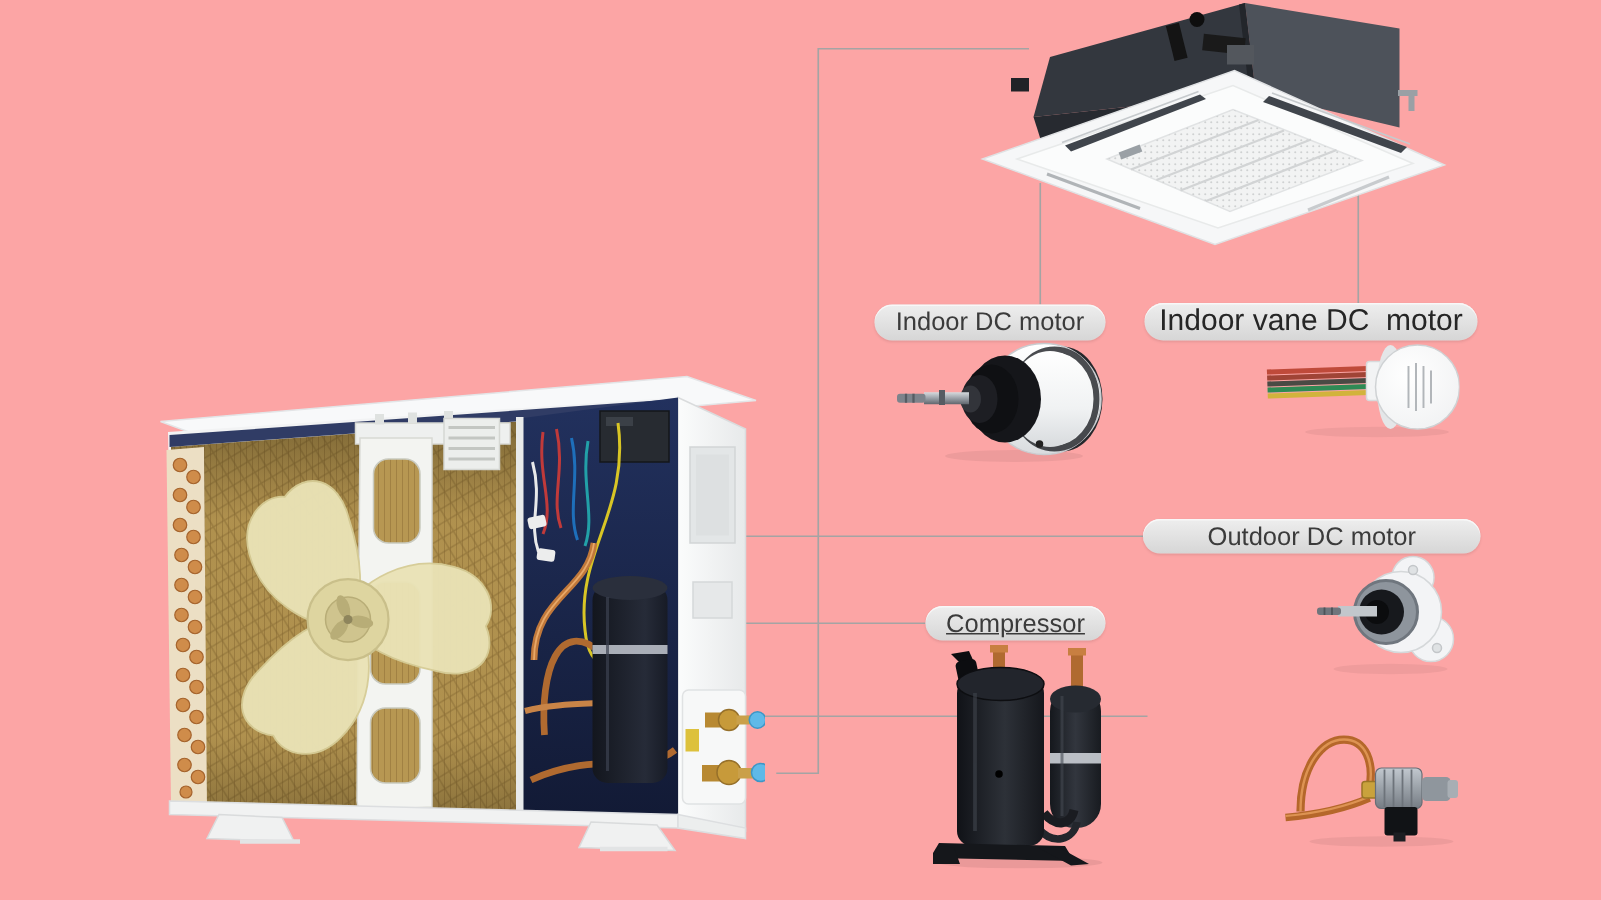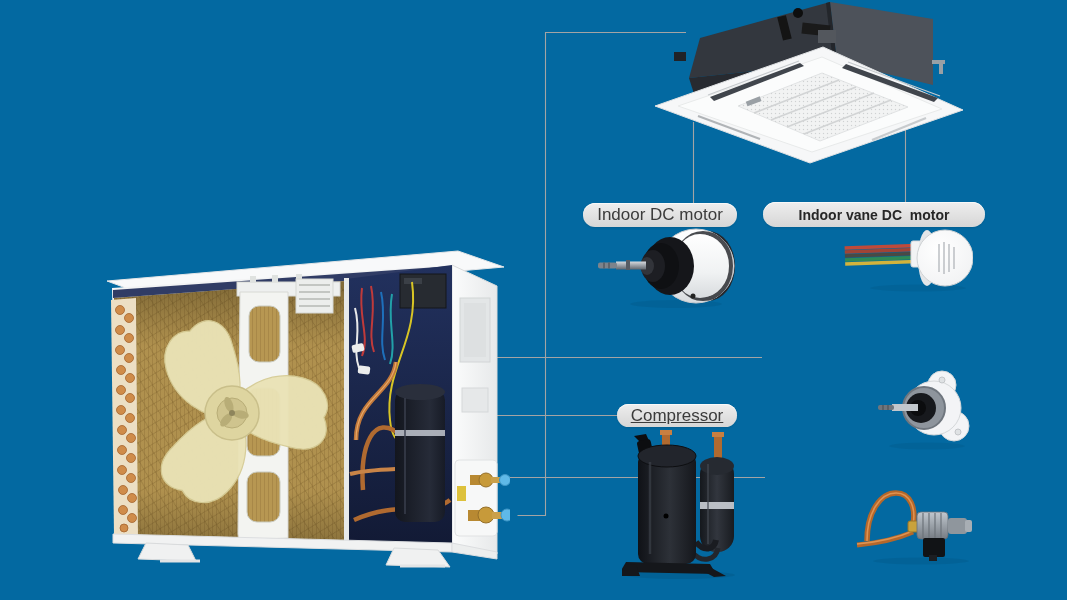--- a/index.html
+++ b/index.html
@@ -1,24 +1,24 @@
 <!DOCTYPE html>
 <html><head>
 <meta charset="utf-8">
 <style>
   html,body{margin:0;padding:0;background:#fff;}
-  .canvas{position:relative;width:1067px;height:600px;background:#0369a1;overflow:hidden;
+  .canvas{position:relative;width:1067px;height:600px;background:#fca5a5;overflow:hidden;
           font-family:"Liberation Sans", sans-serif;}
   .pill{position:absolute;display:flex;align-items:center;justify-content:center;
         border-radius:13px;background:linear-gradient(180deg,#eeeeee 0%,#d6d6d6 100%);
         box-shadow:0 1px 2px rgba(0,0,0,.10), inset 0 1px 0 #f8f8f8;
         color:#3b3b3b;white-space:pre;z-index:30;}
   .pill span{white-space:pre;}
   #pill-indoor      {left:583px;top:203px;width:154px;height:24px;font-size:17px;font-weight:400;}
-  #pill-vane        {left:763px;top:202px;width:222px;height:25px;font-size:14px;font-weight:700;color:#262626;}
+  #pill-vane        {left:763px;top:202px;width:222px;height:25px;font-size:20px;font-weight:400;color:#262626;}
   #pill-outdoor     {left:762px;top:346px;width:225px;height:23px;font-size:17px;font-weight:400;}
   #pill-compressor  {left:617px;top:404px;width:120px;height:23px;font-size:17px;font-weight:400;text-decoration:underline;}
   #pill-eev         {left:765px;top:465px;width:218px;height:24px;font-size:15.5px;font-weight:700;color:#262626;}
   svg{position:absolute;display:block;}
   #lines            {left:0;top:0;z-index:1;}
   #outdoor-unit     {left:100px;top:248px;z-index:5;}
   #cassette-unit    {left:650px;top:0px;z-index:5;}
   #photo-indoor-motor   {left:596px;top:224px;z-index:10;}
   #photo-vane-motor     {left:843px;top:222px;z-index:10;}
   #photo-outdoor-motor  {left:872px;top:366px;z-index:10;}
@@ -408,17 +408,20 @@
     <rect x="70" y="55" width="22" height="19" rx="2" fill="#111316"></rect>
     <rect x="76" y="72" width="8" height="6" fill="#1c1e22"></rect>
   </svg>
 
   <div class="pill" id="pill-indoor">
     <span>Indoor DC motor</span>
   </div>
   <div class="pill" id="pill-vane">
     <span>Indoor vane DC  motor</span>
   </div>
+  <div class="pill" id="pill-outdoor">
+    <span>Outdoor DC motor</span>
+  </div>
   <div class="pill" id="pill-compressor">
     <span>Compressor</span>
   </div>
 
 </div>
 
 </body></html>

